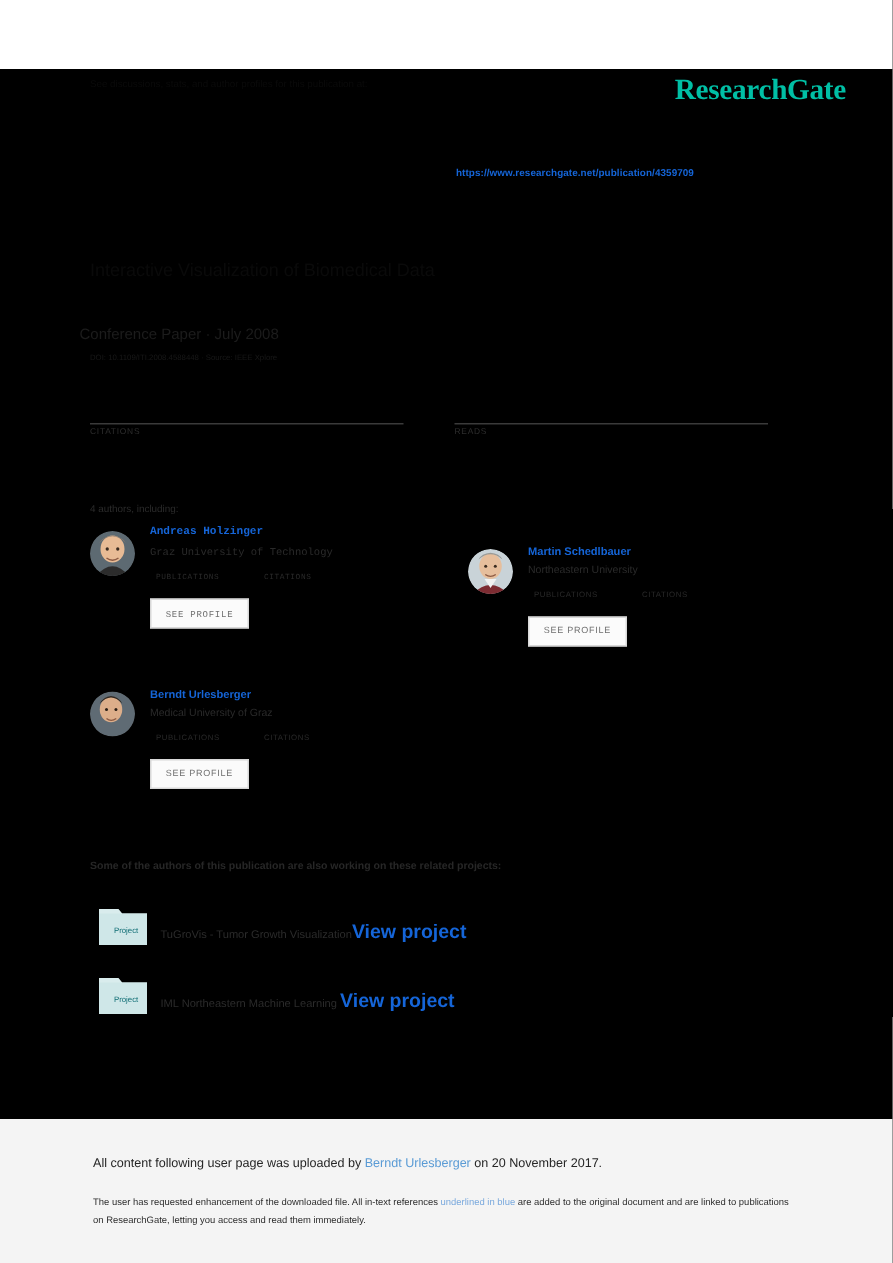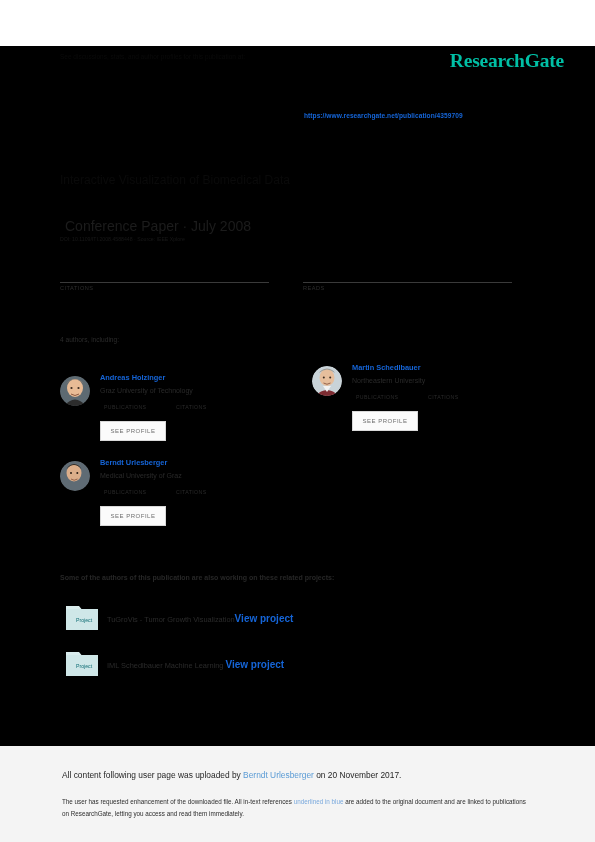--- a/index.html
+++ b/index.html
@@ -60,22 +60,22 @@
     font-size: 6.6px;
     font-weight: bold;
     color: #1565d8;
     letter-spacing: 0.05px;
     white-space: nowrap;
   }
 
   
   .conf-line {
     position: absolute;
-    left: 65px; top: 172px;
-    font-size: 14px;
+    left: 53px; top: 172px;
+    font-size: 10px;
     color: #1c1c1c;
     white-space: nowrap;
   }
   .doi-line {
     position: absolute;
     left: 60px; top: 190px;
     font-size: 5.2px;
     color: #181818;
     white-space: nowrap;
   }
@@ -115,21 +115,21 @@
     left: 60px; top: 290px;
     font-size: 6.6px;
     color: #2b2b2b;
     white-space: nowrap;
   }
   .author-card {
     position: absolute;
     width: 230px;
     height: 90px;
   }
-  .author-card.a0 { left: 60px;  top: 324px; }
+  .author-card.a0 { left: 60px;  top: 302px; font-family: Liberation Mono, monospace; }
   .author-card.a1 { left: 312px; top: 314px; }
   .author-card.a2 { left: 60px;  top: 409px; }
 
   .avatar {
     position: absolute;
     left: 0; top: 6px;
     width: 30px; height: 30px;
     border-radius: 50%;
     overflow: hidden;
     background: #2b2b2b;
@@ -215,21 +215,21 @@
   .folder-icon svg { display: block; }
 
   .project-text {
     position: absolute;
     left: 41px; top: 9px;
     font-size: 7.4px;
     color: #2b2b2b;
     white-space: nowrap;
   }
   .view-project {
-    font-size: 10px;
+    font-size: 13px;
     font-weight: bold;
     color: #1565d8;
     cursor: pointer;
     text-align: center;
   }
 
   
   .footer {
     position: absolute;
     left: 0; top: 746px;
@@ -381,21 +381,21 @@
   </div>
 
   <div class="project-row p1">
     <div class="folder-icon">
       <svg width="32" height="26" viewBox="0 0 32 26">
         <path d="M0 2 H13 L15.5 5 H32 V26 H0 Z" fill="#d9eced"></path>
         <rect x="0" y="5" width="32" height="21" fill="#cfe7e8"></rect>
         <text x="10" y="18" font-family="Liberation Sans, sans-serif" font-size="5.2" fill="#0f6d74">Project</text>
       </svg>
     </div>
-    <div class="project-text"><span>IML Schedlbauer Machine Learning</span>&nbsp;<span class="view-project">View project</span></div>
+    <div class="project-text"><span>IML Northeastern Machine Learning</span>&nbsp;<span class="view-project">View project</span></div>
   </div>
 
 </div>
 
 <div class="footer">
   <div class="footer-main"><span>All content following user page was uploaded by </span><span class="lnk">Berndt Urlesberger</span><span> on 20 November 2017.</span></div>
   <div class="footer-sub"><span>The user has requested enhancement of the downloaded file. All in-text references </span><span class="lnk-blue">underlined in blue</span><span> are added to the original document and are linked to publications on ResearchGate, letting you access and read them immediately.</span></div>
 </div>
 
 </body></html>

